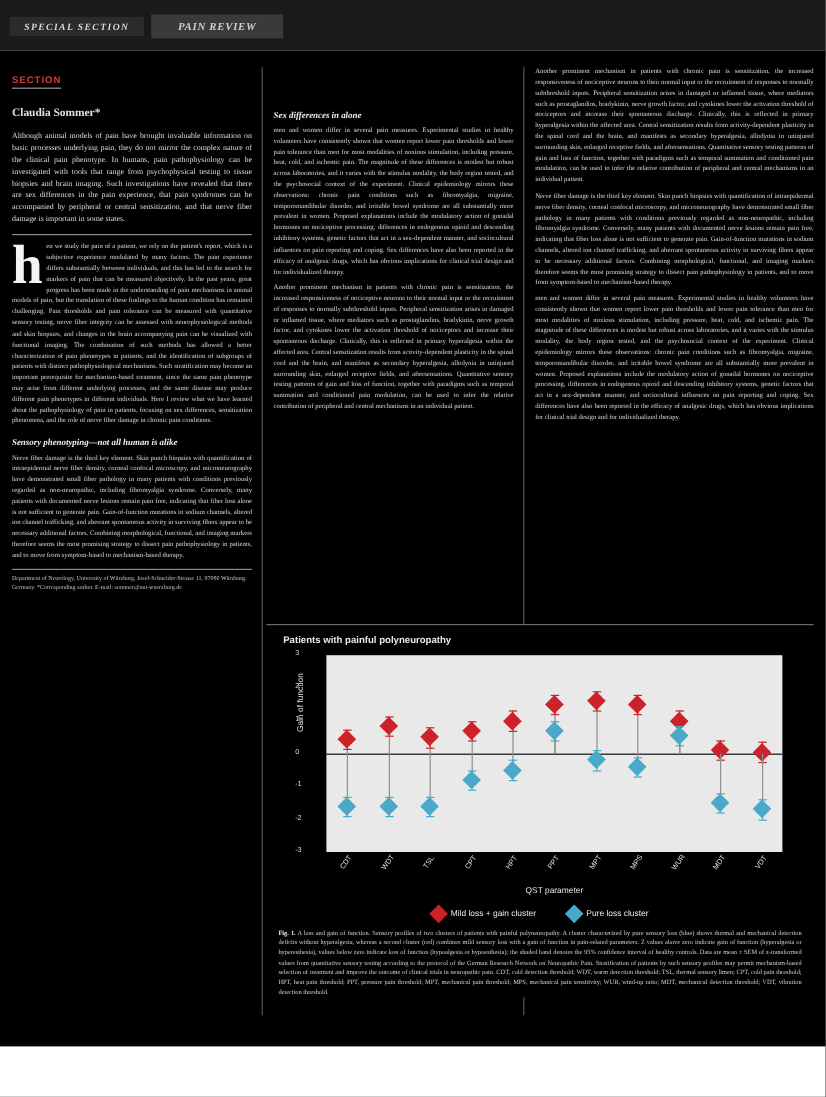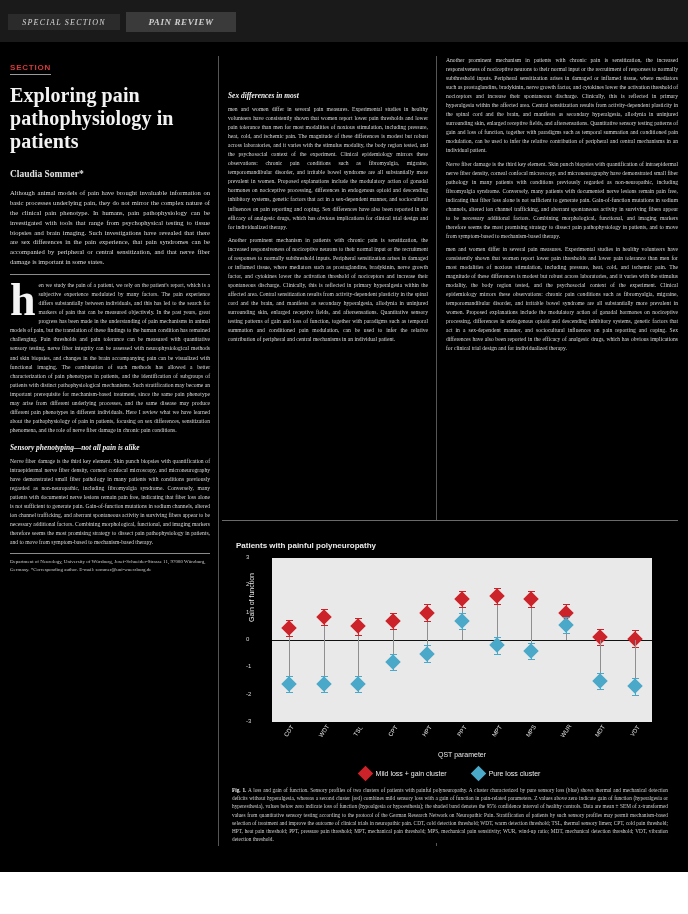--- a/index.html
+++ b/index.html
@@ -19,21 +19,21 @@
     background:#1a1a1a;
   }
   .tab-special {
     position:absolute; left:8px; top:14px;
     width:112px; height:16px;
     background:#2b2b2b;
     display:flex; align-items:center; justify-content:center;
   }
   .tab-special span {
     font-family:"Liberation Serif", serif;
-    font-style:italic; font-weight:normal;
+    font-style:italic; font-weight:bold;
     font-size:8px; letter-spacing:1.2px;
     color:#d8d8d8;
   }
   .tab-pain {
     position:absolute; left:126px; top:12px;
     width:110px; height:20px;
     background:#3a3a3a;
     display:flex; align-items:center; justify-content:center;
   }
   .tab-pain span {
@@ -116,21 +116,21 @@
     font-size:5px; line-height:1.5; color:#c9c9c9;
     border-top:1px solid #8a8a8a; margin-top:6px; padding-top:4px;
   }
 
   
   .figure {
     position:absolute;
     left:222px; top:478px; width:456px;
     background:#000;
     border-top:1px solid #6a6a6a;
-    padding-top:18px;
+    padding-top:6px;
   }
   .fig-title {
     font-family:"Liberation Sans", sans-serif;
     font-size:8px; font-weight:bold; color:#eaeaea;
     margin:2px 0 4px 14px;
   }
   .plot-wrap { position:relative; width:430px; height:212px; margin-left:6px; }
   .plot-area {
     position:absolute; left:44px; top:4px; right:6px; bottom:44px;
     background:#e9e9e9;
@@ -199,35 +199,34 @@
   </div>
 </div>
 
 <div class="page">
 
   <div class="rule-v" style="left:218px;"></div>
   <div class="rule-v" style="left:436px;"></div>
 
   <div class="col" style="left:10px; top:14px; width:200px;">
     <div class="label-review">SECTION</div>
-    <div class="title">Exploring pain pathophysiology in patients</div>
     <div class="author">Claudia Sommer*</div>
     <div class="abstract">Although animal models of pain have brought invaluable information on basic processes underlying pain, they do not mirror the complex nature of the clinical pain phenotype. In humans, pain pathophysiology can be investigated with tools that range from psychophysical testing to tissue biopsies and brain imaging. Such investigations have revealed that there are sex differences in the pain experience, that pain syndromes can be accompanied by peripheral or central sensitization, and that nerve fiber damage is important in some states.</div>
 
     <div class="body-text" style="margin-top:6px;">
       <p class="dropcap">hen we study the pain of a patient, we rely on the patient's report, which is a subjective experience modulated by many factors. The pain experience differs substantially between individuals, and this has led to the search for markers of pain that can be measured objectively. In the past years, great progress has been made in the understanding of pain mechanisms in animal models of pain, but the translation of these findings to the human condition has remained challenging. Pain thresholds and pain tolerance can be measured with quantitative sensory testing, nerve fiber integrity can be assessed with neurophysiological methods and skin biopsies, and changes in the brain accompanying pain can be visualized with functional imaging. The combination of such methods has allowed a better characterization of pain phenotypes in patients, and the identification of subgroups of patients with distinct pathophysiological mechanisms. Such stratification may become an important prerequisite for mechanism-based treatment, since the same pain phenotype may arise from different underlying processes, and the same disease may produce different pain phenotypes in different individuals. Here I review what we have learned about the pathophysiology of pain in patients, focusing on sex differences, sensitization phenomena, and the role of nerve fiber damage in chronic pain conditions.</p>
-      <div class="subhead">Sensory phenotyping—not all pain is alike</div>
+      <div class="subhead">Sensory phenotyping—not all human is alike</div>
       <p>Nerve fiber damage is the third key element. Skin punch biopsies with quantification of intraepidermal nerve fiber density, corneal confocal microscopy, and microneurography have demonstrated small fiber pathology in many patients with conditions previously regarded as non-neuropathic, including fibromyalgia syndrome. Conversely, many patients with documented nerve lesions remain pain free, indicating that fiber loss alone is not sufficient to generate pain. Gain-of-function mutations in sodium channels, altered ion channel trafficking, and aberrant spontaneous activity in surviving fibers appear to be necessary additional factors. Combining morphological, functional, and imaging markers therefore seems the most promising strategy to dissect pain pathophysiology in patients, and to move from symptom-based to mechanism-based therapy.</p>
     </div>
     <div class="affil">Department of Neurology, University of Würzburg, Josef-Schneider-Strasse 11, 97080 Würzburg, Germany. *Corresponding author. E-mail: sommer@uni-wuerzburg.de</div>
   </div>
 
   <div class="col" style="left:228px; top:48px; width:200px;">
     <div class="body-text">
-      <div class="subhead" style="margin-top:0">Sex differences in most</div>
+      <div class="subhead" style="margin-top:0">Sex differences in alone</div>
       <p>men and women differ in several pain measures. Experimental studies in healthy volunteers have consistently shown that women report lower pain thresholds and lower pain tolerance than men for most modalities of noxious stimulation, including pressure, heat, cold, and ischemic pain. The magnitude of these differences is modest but robust across laboratories, and it varies with the stimulus modality, the body region tested, and the psychosocial context of the experiment. Clinical epidemiology mirrors these observations: chronic pain conditions such as fibromyalgia, migraine, temporomandibular disorder, and irritable bowel syndrome are all substantially more prevalent in women. Proposed explanations include the modulatory action of gonadal hormones on nociceptive processing, differences in endogenous opioid and descending inhibitory systems, genetic factors that act in a sex-dependent manner, and sociocultural influences on pain reporting and coping. Sex differences have also been reported in the efficacy of analgesic drugs, which has obvious implications for clinical trial design and for individualized therapy.</p>
       <p>Another prominent mechanism in patients with chronic pain is sensitization, the increased responsiveness of nociceptive neurons to their normal input or the recruitment of responses to normally subthreshold inputs. Peripheral sensitization arises in damaged or inflamed tissue, where mediators such as prostaglandins, bradykinin, nerve growth factor, and cytokines lower the activation threshold of nociceptors and increase their spontaneous discharge. Clinically, this is reflected in primary hyperalgesia within the affected area. Central sensitization results from activity-dependent plasticity in the spinal cord and the brain, and manifests as secondary hyperalgesia, allodynia in uninjured surrounding skin, enlarged receptive fields, and aftersensations. Quantitative sensory testing patterns of gain and loss of function, together with paradigms such as temporal summation and conditioned pain modulation, can be used to infer the relative contribution of peripheral and central mechanisms in an individual patient.</p>
     </div>
   </div>
 
   <div class="col" style="left:446px; top:14px; width:232px;">
     <div class="body-text">
       <p>Another prominent mechanism in patients with chronic pain is sensitization, the increased responsiveness of nociceptive neurons to their normal input or the recruitment of responses to normally subthreshold inputs. Peripheral sensitization arises in damaged or inflamed tissue, where mediators such as prostaglandins, bradykinin, nerve growth factor, and cytokines lower the activation threshold of nociceptors and increase their spontaneous discharge. Clinically, this is reflected in primary hyperalgesia within the affected area. Central sensitization results from activity-dependent plasticity in the spinal cord and the brain, and manifests as secondary hyperalgesia, allodynia in uninjured surrounding skin, enlarged receptive fields, and aftersensations. Quantitative sensory testing patterns of gain and loss of function, together with paradigms such as temporal summation and conditioned pain modulation, can be used to infer the relative contribution of peripheral and central mechanisms in an individual patient.</p>
       <p>Nerve fiber damage is the third key element. Skin punch biopsies with quantification of intraepidermal nerve fiber density, corneal confocal microscopy, and microneurography have demonstrated small fiber pathology in many patients with conditions previously regarded as non-neuropathic, including fibromyalgia syndrome. Conversely, many patients with documented nerve lesions remain pain free, indicating that fiber loss alone is not sufficient to generate pain. Gain-of-function mutations in sodium channels, altered ion channel trafficking, and aberrant spontaneous activity in surviving fibers appear to be necessary additional factors. Combining morphological, functional, and imaging markers therefore seems the most promising strategy to dissect pain pathophysiology in patients, and to move from symptom-based to mechanism-based therapy.</p>
       <p>men and women differ in several pain measures. Experimental studies in healthy volunteers have consistently shown that women report lower pain thresholds and lower pain tolerance than men for most modalities of noxious stimulation, including pressure, heat, cold, and ischemic pain. The magnitude of these differences is modest but robust across laboratories, and it varies with the stimulus modality, the body region tested, and the psychosocial context of the experiment. Clinical epidemiology mirrors these observations: chronic pain conditions such as fibromyalgia, migraine, temporomandibular disorder, and irritable bowel syndrome are all substantially more prevalent in women. Proposed explanations include the modulatory action of gonadal hormones on nociceptive processing, differences in endogenous opioid and descending inhibitory systems, genetic factors that act in a sex-dependent manner, and sociocultural influences on pain reporting and coping. Sex differences have also been reported in the efficacy of analgesic drugs, which has obvious implications for clinical trial design and for individualized therapy.</p>

